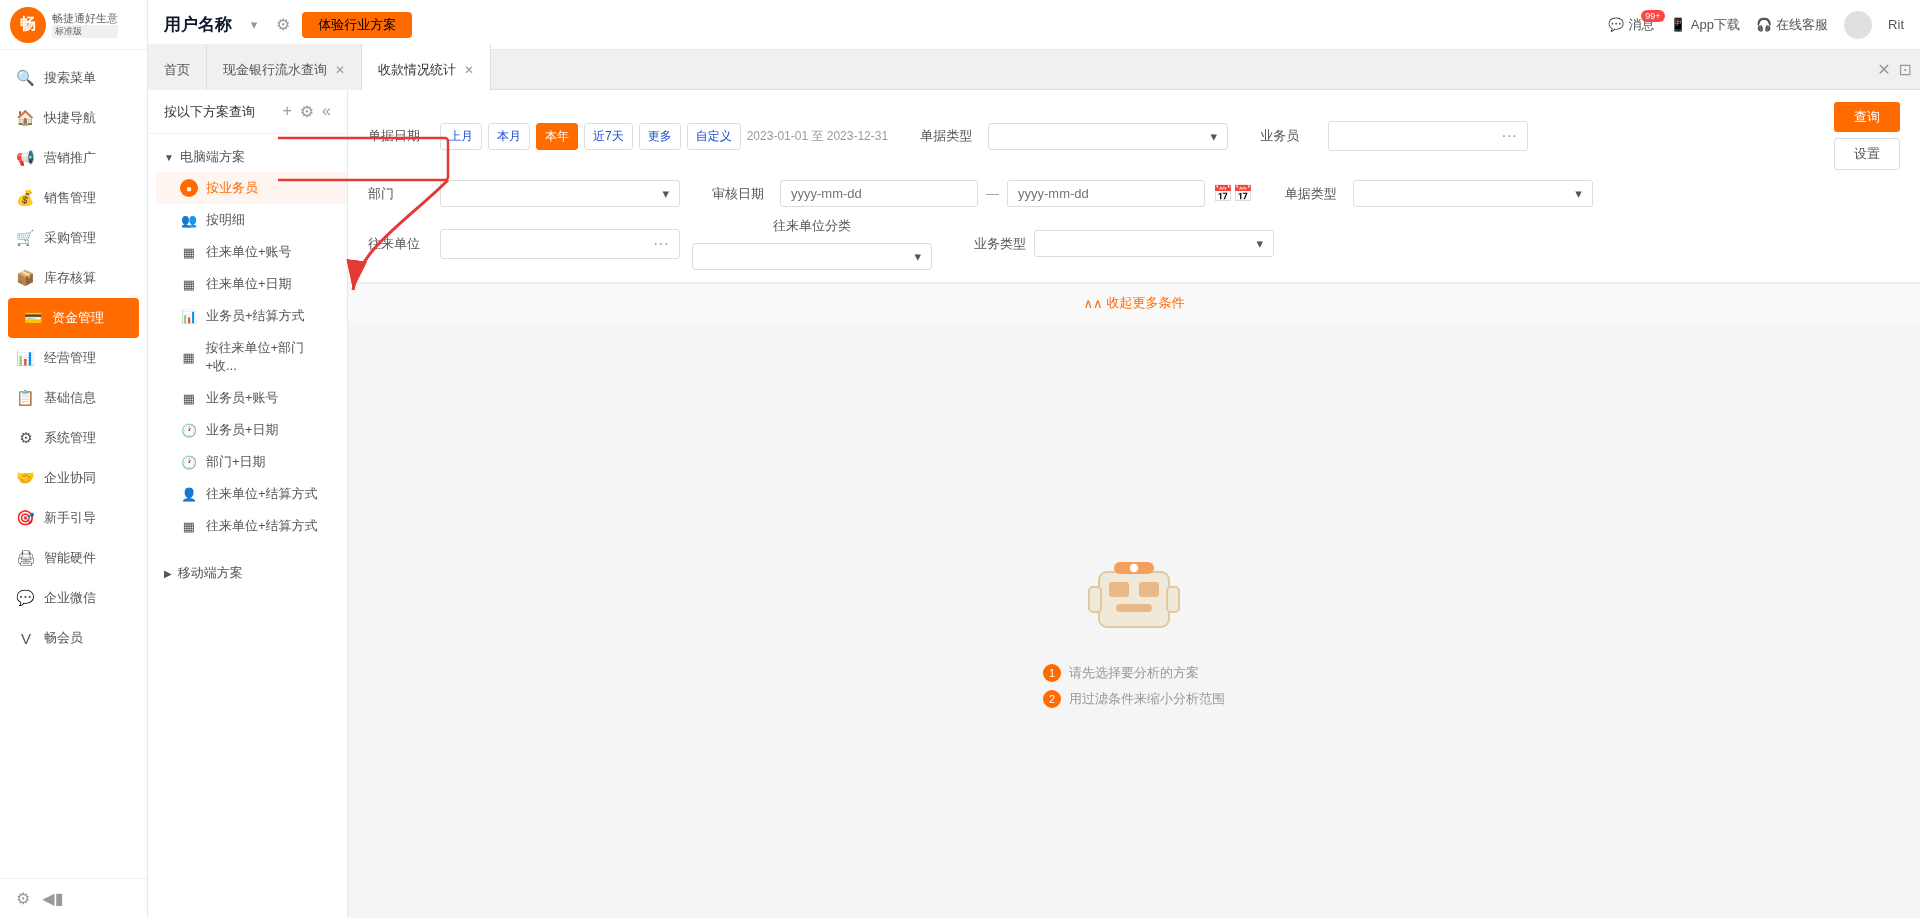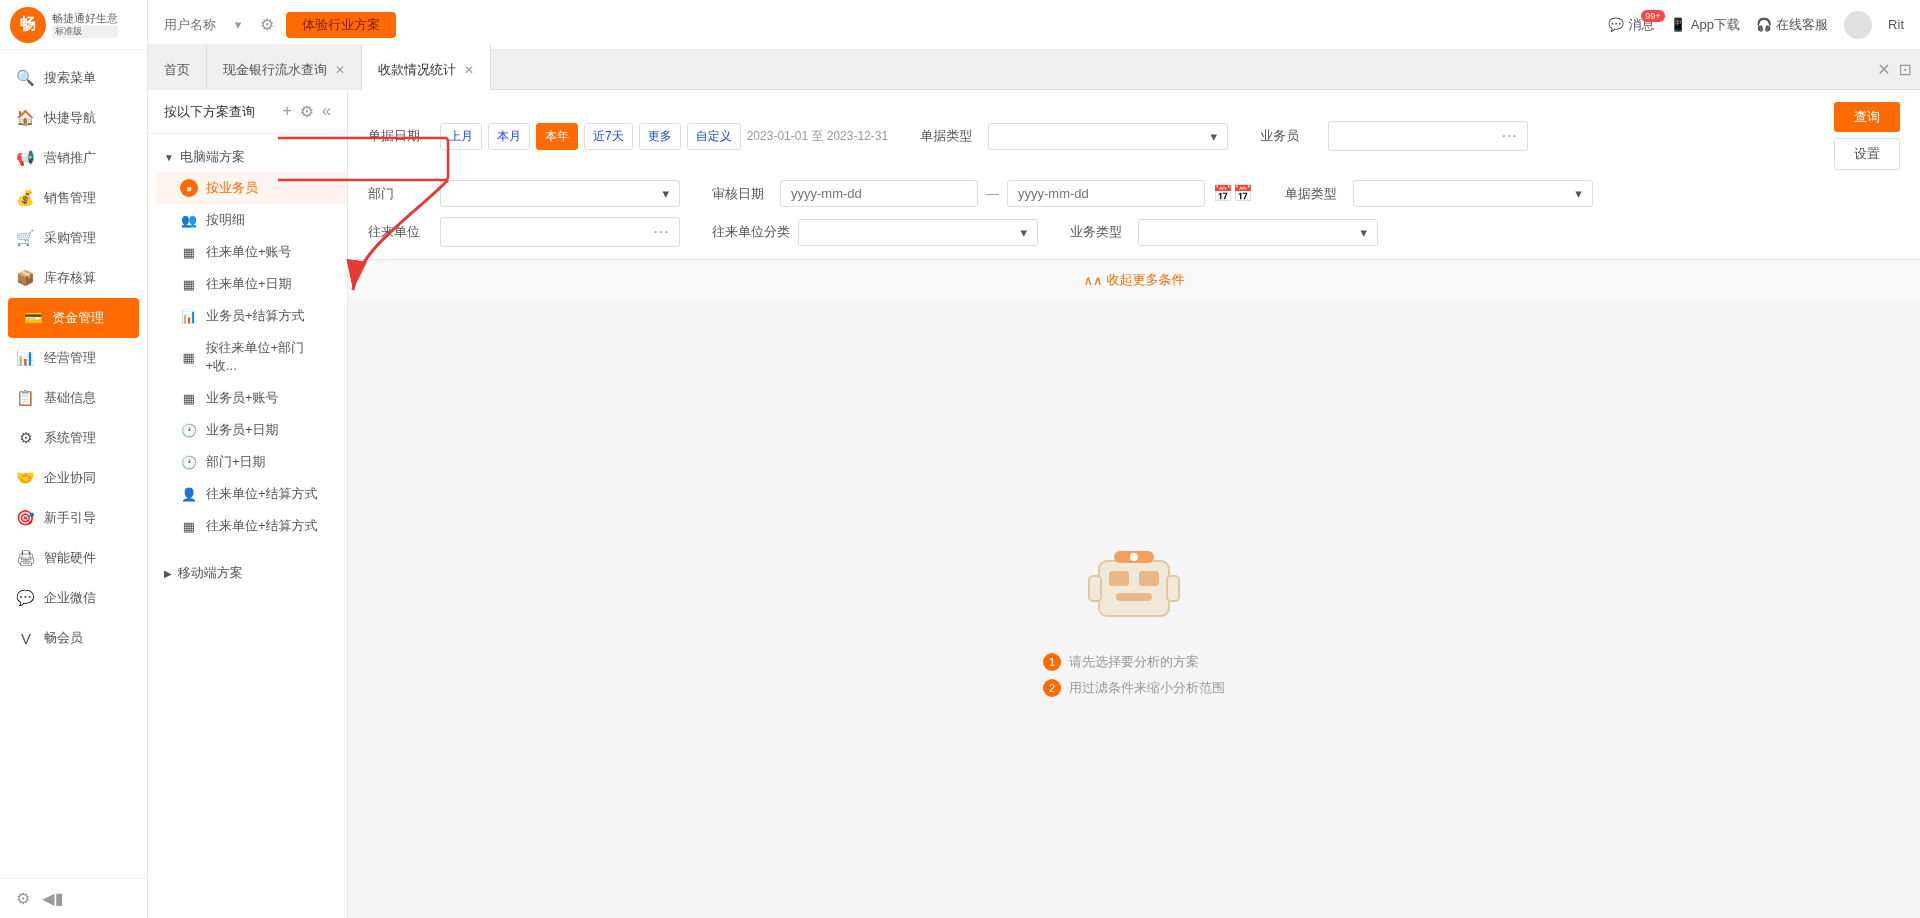--- a/index.html
+++ b/index.html
@@ -17,24 +17,24 @@
     .sidebar-item.active .s-icon { color: #fff; }
     .s-icon { width: 20px; height: 20px; margin-right: 8px; display: flex; align-items: center; justify-content: center; font-size: 15px; }
     .sidebar-footer { padding: 10px 16px; display: flex; align-items: center; gap: 12px; border-top: 1px solid #f0f0f0; }
     .footer-icon { color: #999; cursor: pointer; font-size: 16px; }
 
     
     .main { flex: 1; display: flex; flex-direction: column; min-width: 0; }
 
     
     .top-header { height: 50px; background: #fff; border-bottom: 1px solid #e8e8e8; display: flex; align-items: center; padding: 0 16px; gap: 12px; }
-    .header-title { color: #737373; font-size: 13px; }
+    .header-title { color: #0f172a; font-size: 17px; font-weight: bold; }
     .header-dropdown { width: 20px; height: 20px; color: #999; cursor: pointer; display: flex; align-items: center; justify-content: center; }
     .header-gear { color: #999; cursor: pointer; font-size: 16px; }
-    .btn-trial { background: #ff6b00; color: #7f1d1d; border: none; padding: 4px 16px; border-radius: 4px; cursor: pointer; font-size: 13px; }
+    .btn-trial { background: #ff6b00; color: #000000; border: none; padding: 4px 16px; border-radius: 4px; cursor: pointer; font-size: 13px; }
     .header-right { margin-left: auto; display: flex; align-items: center; gap: 16px; color: #555; font-size: 13px; }
     .msg-badge { position: relative; cursor: pointer; }
     .badge-dot { position: absolute; top: -6px; right: -10px; background: #ff4444; color: white; font-size: 9px; padding: 1px 4px; border-radius: 8px; }
     .header-right-item { display: flex; align-items: center; gap: 4px; cursor: pointer; color: #555; }
     .user-avatar { width: 28px; height: 28px; background: #e0e0e0; border-radius: 50%; }
 
     
     .tab-bar { height: 40px; background: #f0f0f0; display: flex; align-items: center; padding: 0 0; border-bottom: 1px solid #ddd; }
     .tab-item { height: 52px; display: flex; align-items: center; padding: 16px 16px; cursor: pointer; font-size: 13px; color: #555; border-right: 1px solid #ddd; background: #f0f0f0; }
     .tab-item:first-child { border-left: none; }
@@ -361,28 +361,28 @@
               </div>
             </div>
           </div>
 
           <div class="filter-row">
             <span class="filter-label">往来单位</span>
             <div class="filter-select-box" style="min-width: 240px;">
               <span></span>
               <span style="color:#999; font-size:16px;">···</span>
             </div>
-            <div style="margin-left: 20px; display: flex; align-items: center; gap: 8px;">
+            <div style="display: flex; align-items: center; gap: 8px; flex-direction: column;">
               <span class="filter-label">往来单位分类</span>
               <div class="filter-select-box" style="min-width: 240px;">
                 <span></span>
                 <span class="filter-select-arrow">▾</span>
               </div>
             </div>
-            <div style="margin-left: 20px; display: flex; align-items: center; gap: 8px;">
+            <div style="margin-left: 30px; display: flex; align-items: center; ">
               <span class="filter-label">业务类型</span>
               <div class="filter-select-box" style="min-width: 240px;">
                 <span></span>
                 <span class="filter-select-arrow">▾</span>
               </div>
             </div>
           </div>
         </div>
 
         <div class="collapse-btn">

